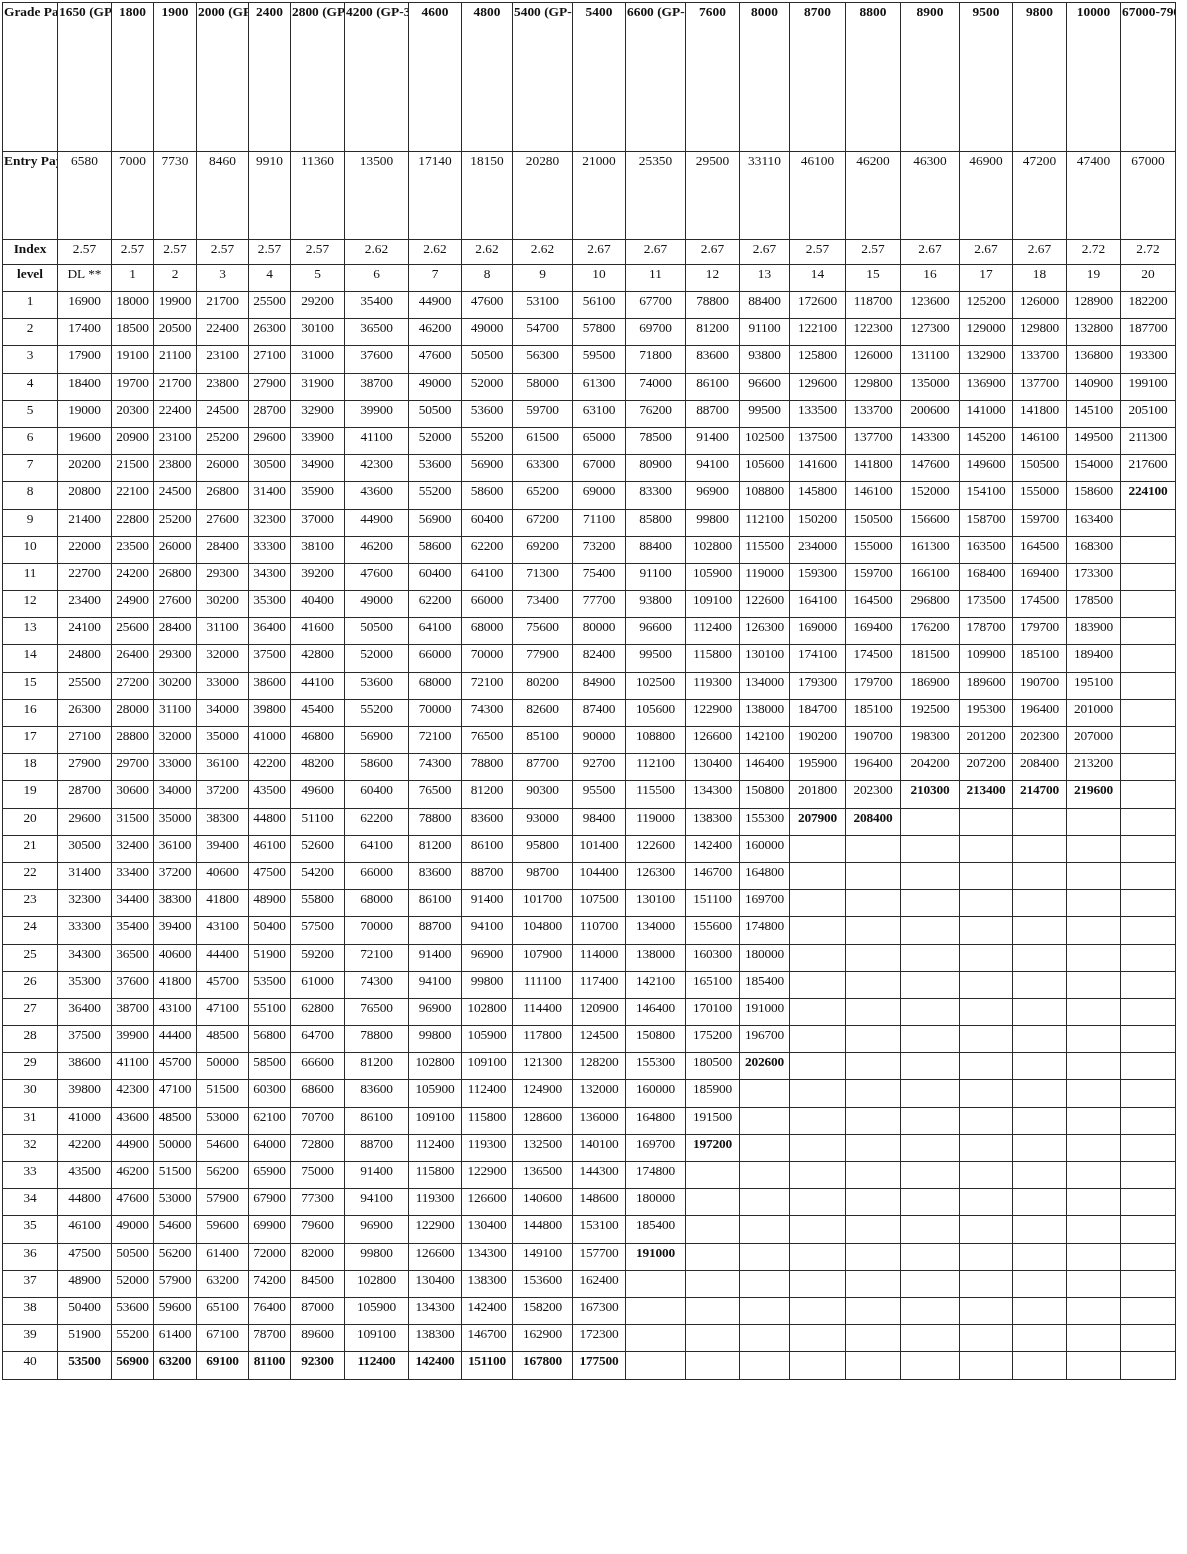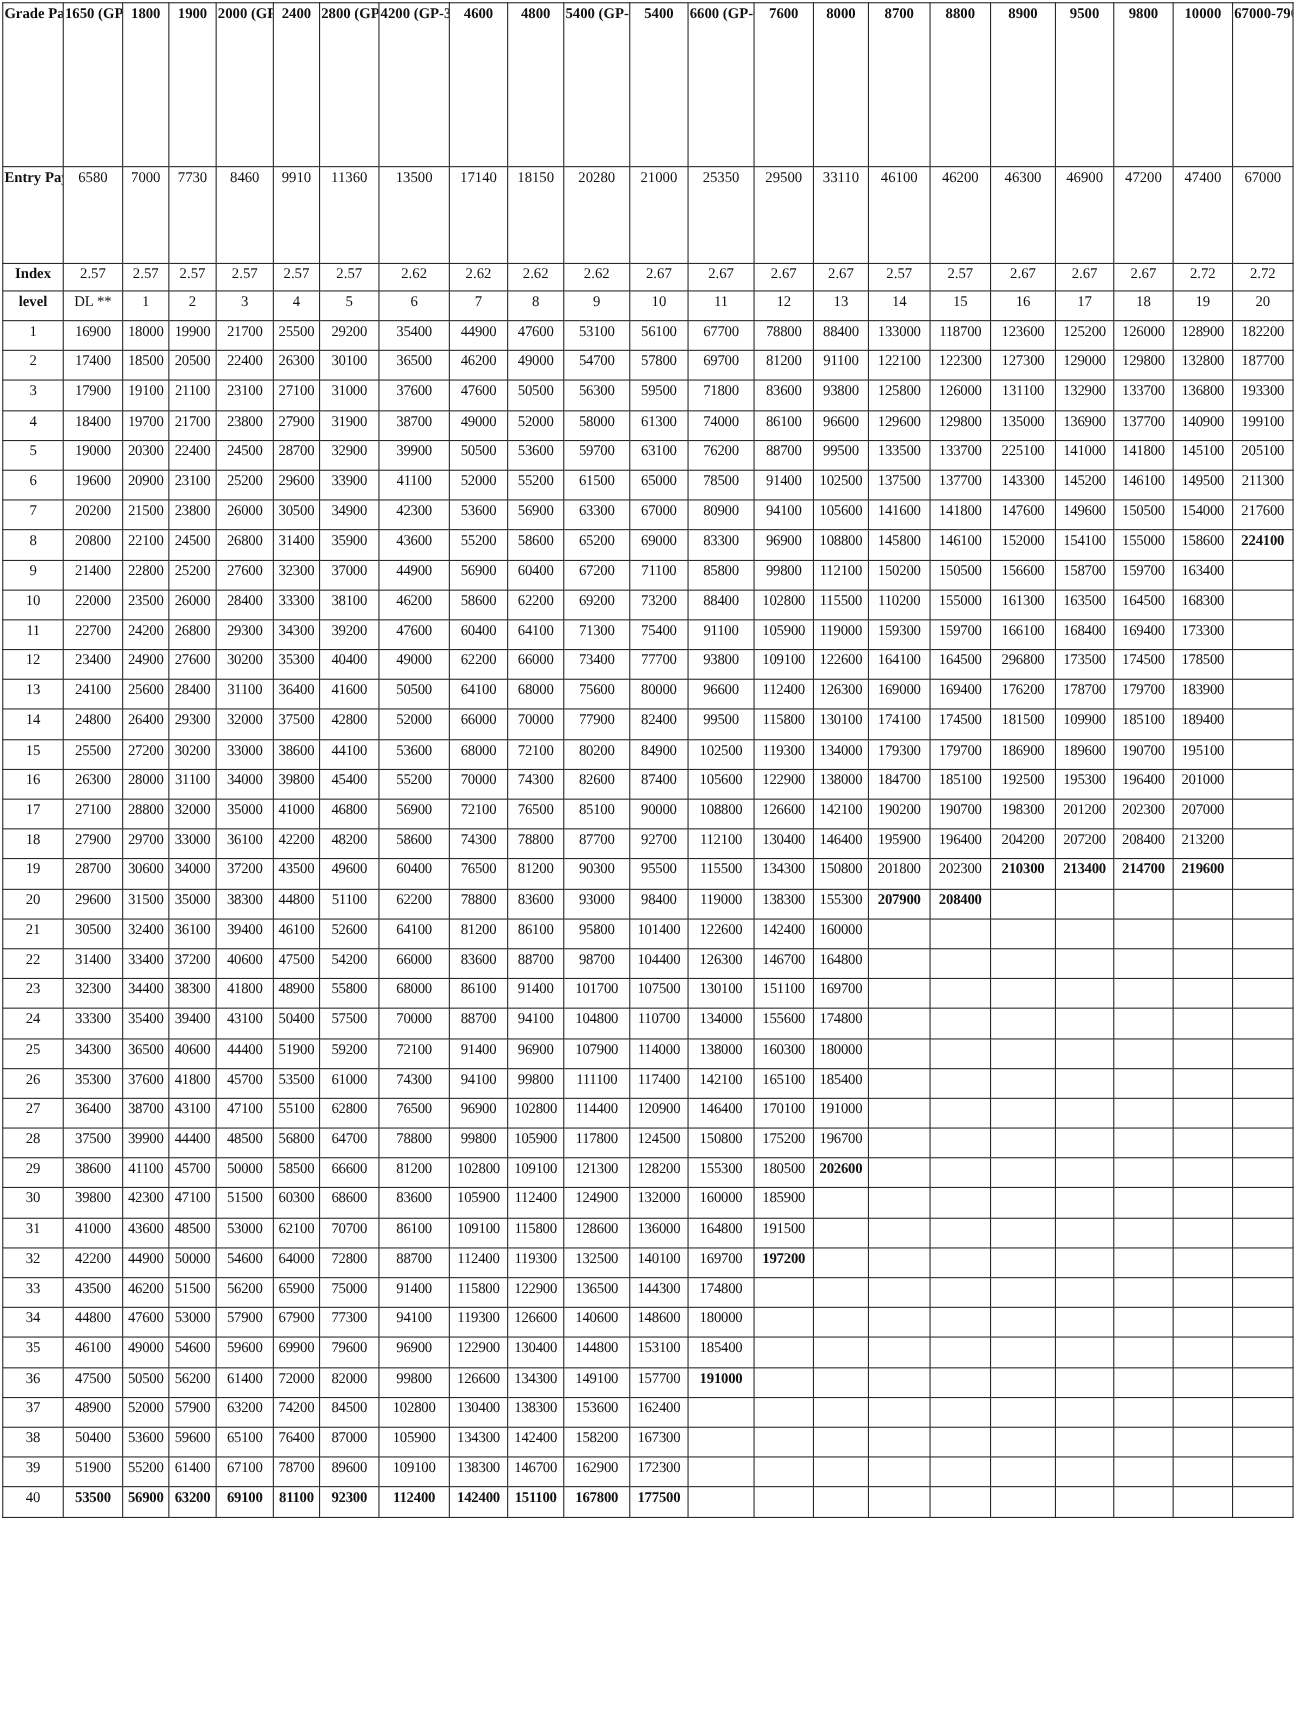--- a/index.html
+++ b/index.html
@@ -157,21 +157,21 @@
         <td>25500</td>
         <td>29200</td>
         <td>35400</td>
         <td>44900</td>
         <td>47600</td>
         <td>53100</td>
         <td>56100</td>
         <td>67700</td>
         <td>78800</td>
         <td>88400</td>
-        <td>133000</td>
+        <td>172600</td>
         <td>118700</td>
         <td>123600</td>
         <td>125200</td>
         <td>126000</td>
         <td>128900</td>
         <td>182200</td>
       </tr>
       <tr class="data-row">
         <td class="lvl">2</td>
         <td>17400</td>
@@ -255,21 +255,21 @@
         <td>39900</td>
         <td>50500</td>
         <td>53600</td>
         <td>59700</td>
         <td>63100</td>
         <td>76200</td>
         <td>88700</td>
         <td>99500</td>
         <td>133500</td>
         <td>133700</td>
-        <td>225100</td>
+        <td>200600</td>
         <td>141000</td>
         <td>141800</td>
         <td>145100</td>
         <td>205100</td>
       </tr>
       <tr class="data-row">
         <td class="lvl">6</td>
         <td>19600</td>
         <td>20900</td>
         <td>23100</td>
@@ -373,21 +373,21 @@
         <td>33300</td>
         <td>38100</td>
         <td>46200</td>
         <td>58600</td>
         <td>62200</td>
         <td>69200</td>
         <td>73200</td>
         <td>88400</td>
         <td>102800</td>
         <td>115500</td>
-        <td>110200</td>
+        <td>234000</td>
         <td>155000</td>
         <td>161300</td>
         <td>163500</td>
         <td>164500</td>
         <td>168300</td>
         <td></td>
       </tr>
       <tr class="data-row">
         <td class="lvl">11</td>
         <td>22700</td>

